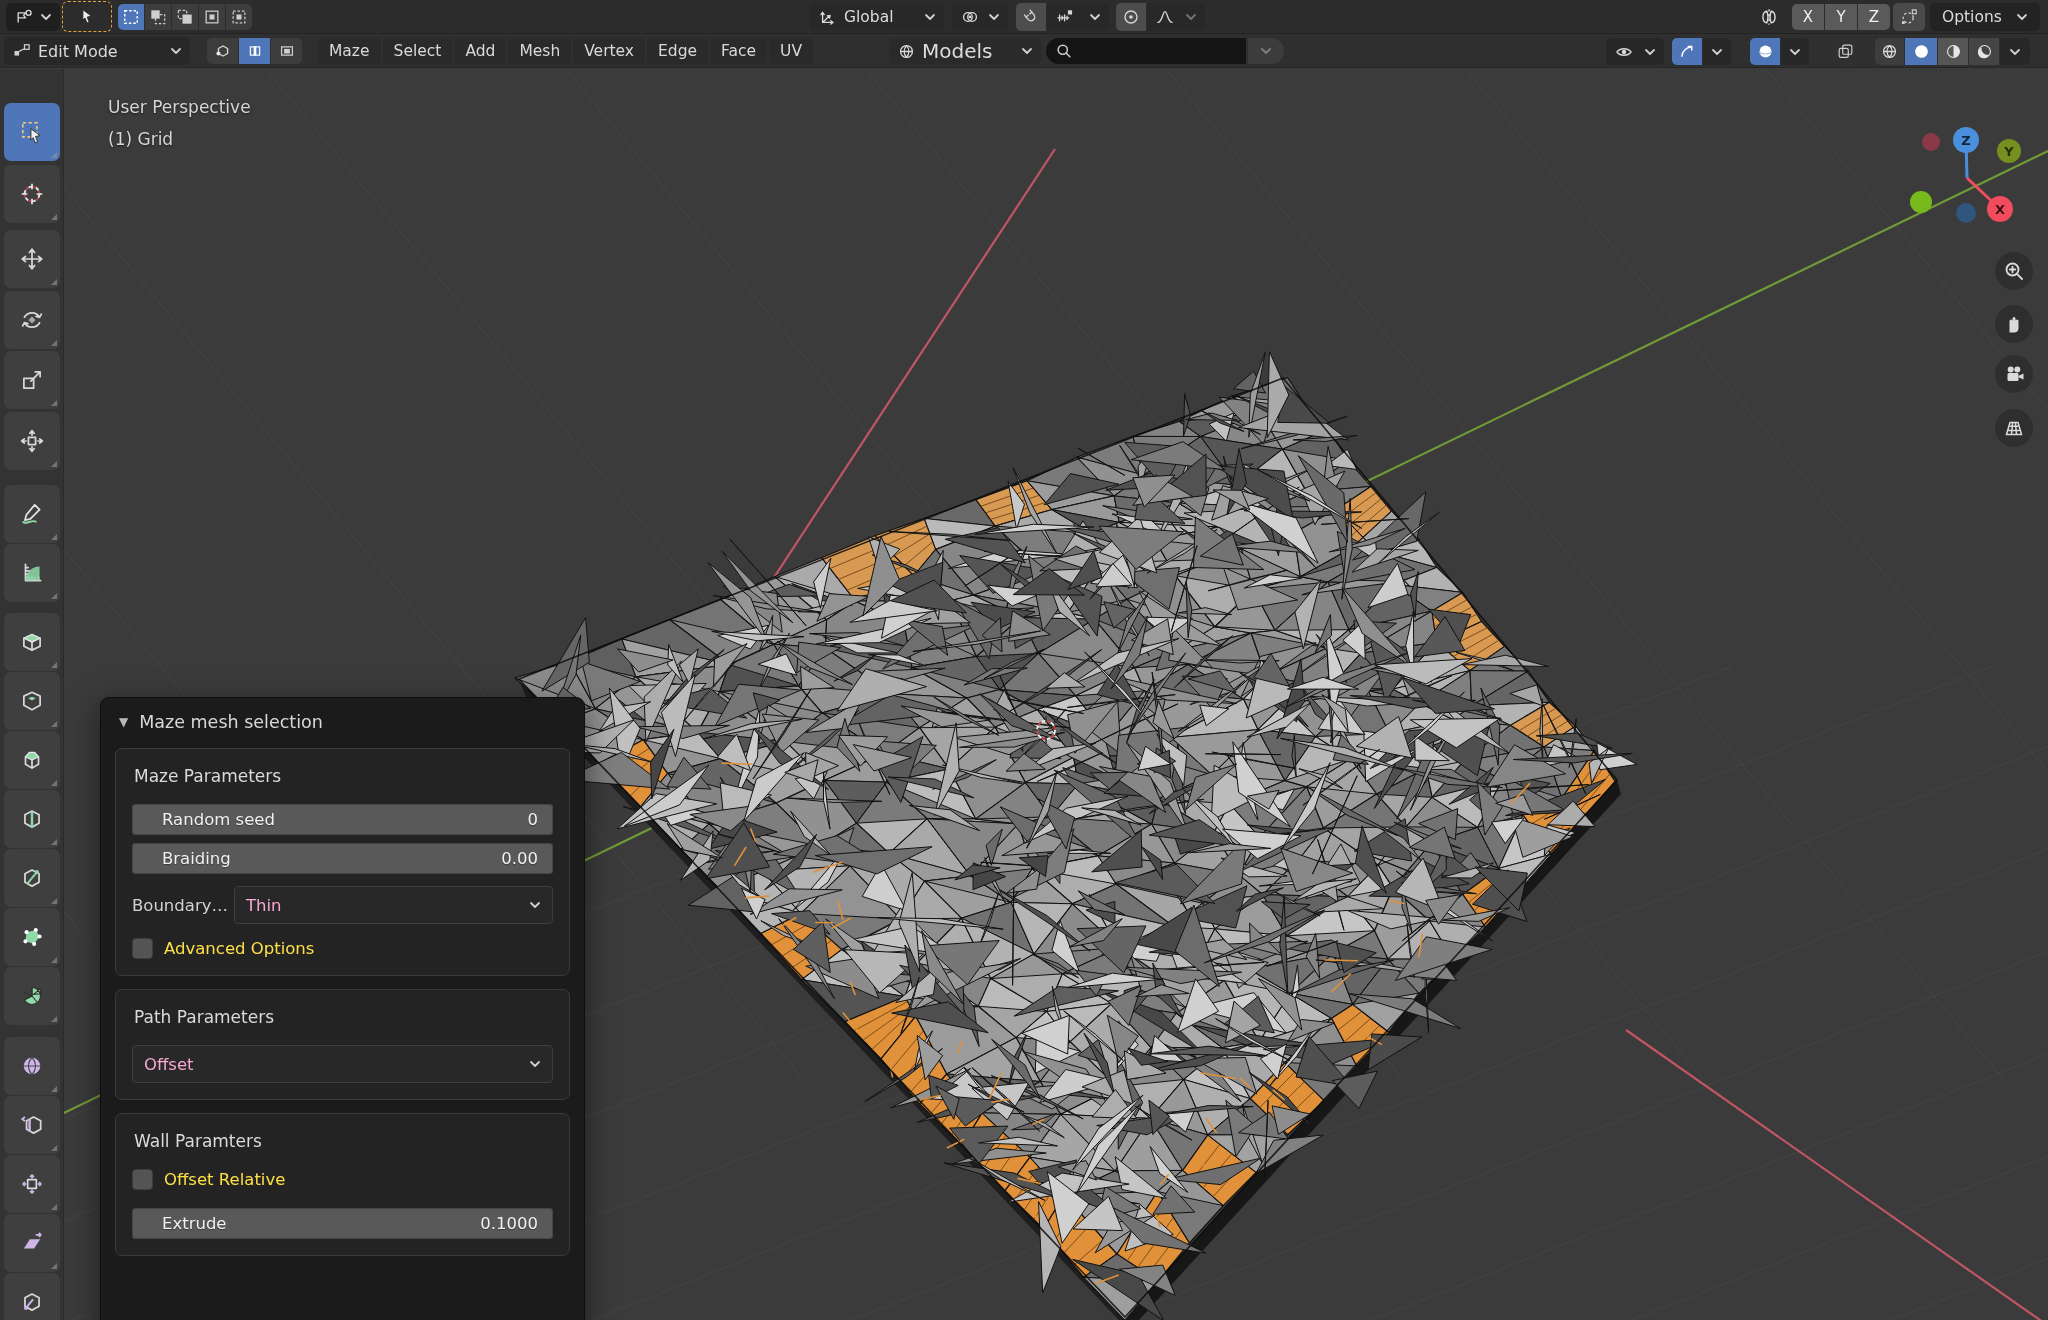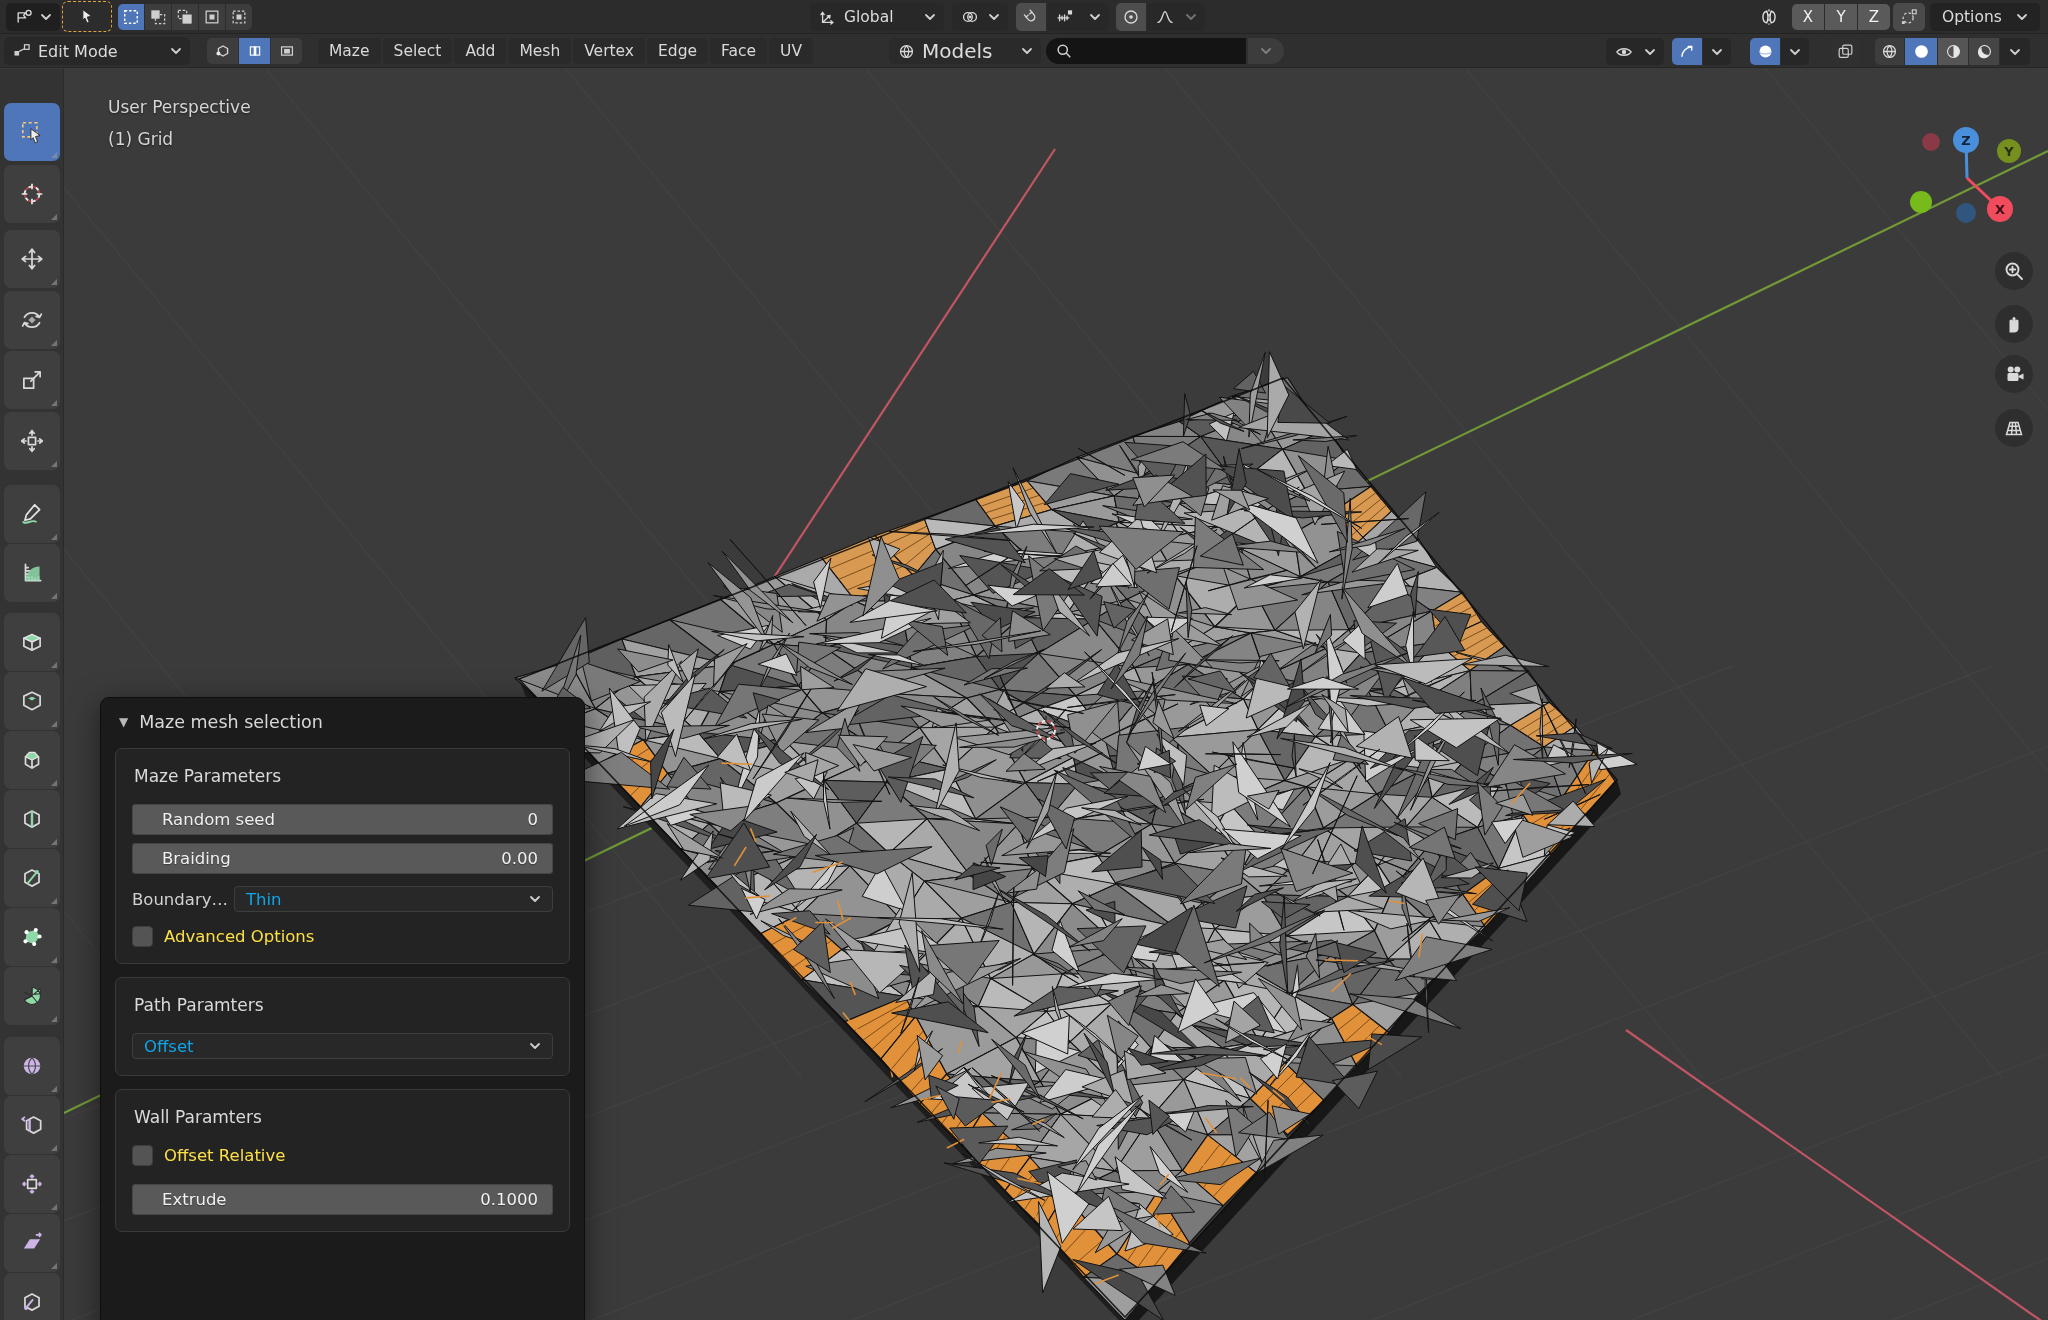--- a/index.html
+++ b/index.html
@@ -36,21 +36,21 @@
   #panel{position:absolute;left:100px;top:628px;width:485px;height:690px;background:#1b1b1b;border:1px solid #0e0e0e;border-radius:9px;box-shadow:0 8px 30px rgba(0,0,0,.5);z-index:20;color:#d6d6d6;}
   #panel .phead{display:flex;align-items:center;gap:11px;height:48px;padding:0 18px;}
   #panel .phead .tri{color:#b9b9b9;font-size:12px;}
   #panel .phead .ptitle{font-size:17.5px;color:#d8d8d8;}
   .pbox{margin:2px 14px 13px 14px;background:#232323;border:1px solid #3a3a3a;border-radius:7px;padding:15px 16px 16px 16px;}
   .pbox .btitle{font-size:17px;color:#dadada;margin:2px 0 18px 2px;}
   .slider{height:31px;background:#595959;border-radius:4px;display:flex;align-items:center;justify-content:space-between;padding:0 15px 0 30px;margin-bottom:8px;box-shadow:inset 0 0 0 1px #454545;}
   .slider .slabel,.slider .svalue{font-size:16.5px;color:#f1f1f1;text-shadow:0 1px 1px rgba(0,0,0,.35);}
   .prow{display:flex;align-items:center;}
   .prow .plabel{font-size:16.5px;color:#d2d2d2;width:102px;flex:none;}
-  .dropdown{flex:1;height:26px;background:#282828;border:1px solid #3e3e3e;border-radius:4px;display:flex;align-items:center;justify-content:space-between;padding:0 11px;color:#0ea5e9;font-size:16.5px;}
+  .dropdown{flex:1;height:38px;background:#282828;border:1px solid #3e3e3e;border-radius:4px;display:flex;align-items:center;justify-content:space-between;padding:0 11px;color:#f9a8d4;font-size:16.5px;}
   .checkrow{display:flex;align-items:center;gap:11px;margin-top:14px;}
   .checkbox{width:21px;height:21px;background:#545454;border:1px solid #3e3e3e;border-radius:4px;flex:none;}
   .checkrow .clabel{font-size:16.5px;color:#fde047;}
   .mb0{margin-bottom:0;}
 </style>
 </head>
 <body>
 
 <div id="app">
 
@@ -1923,21 +1923,21 @@
               </span>
           </div>
         </div>
         <div class="checkrow">
           <span class="checkbox"></span>
           <span class="clabel">Advanced Options</span>
         </div>
       </div>
 
       <div class="pbox">
-        <div class="btitle">Path Paramters</div>
+        <div class="btitle">Path Parameters</div>
         <div class="prow">
           <div class="dropdown">
             <span>Offset</span>
             <span class="chev">
                 <svg width="12" height="8" viewBox="0 0 12 8">
                   <path d="M2 2 L6 6 L10 2" fill="none" stroke="#cfcfcf" stroke-width="1.8" stroke-linecap="round" stroke-linejoin="round"></path>
                 </svg>
               </span>
           </div>
         </div>

